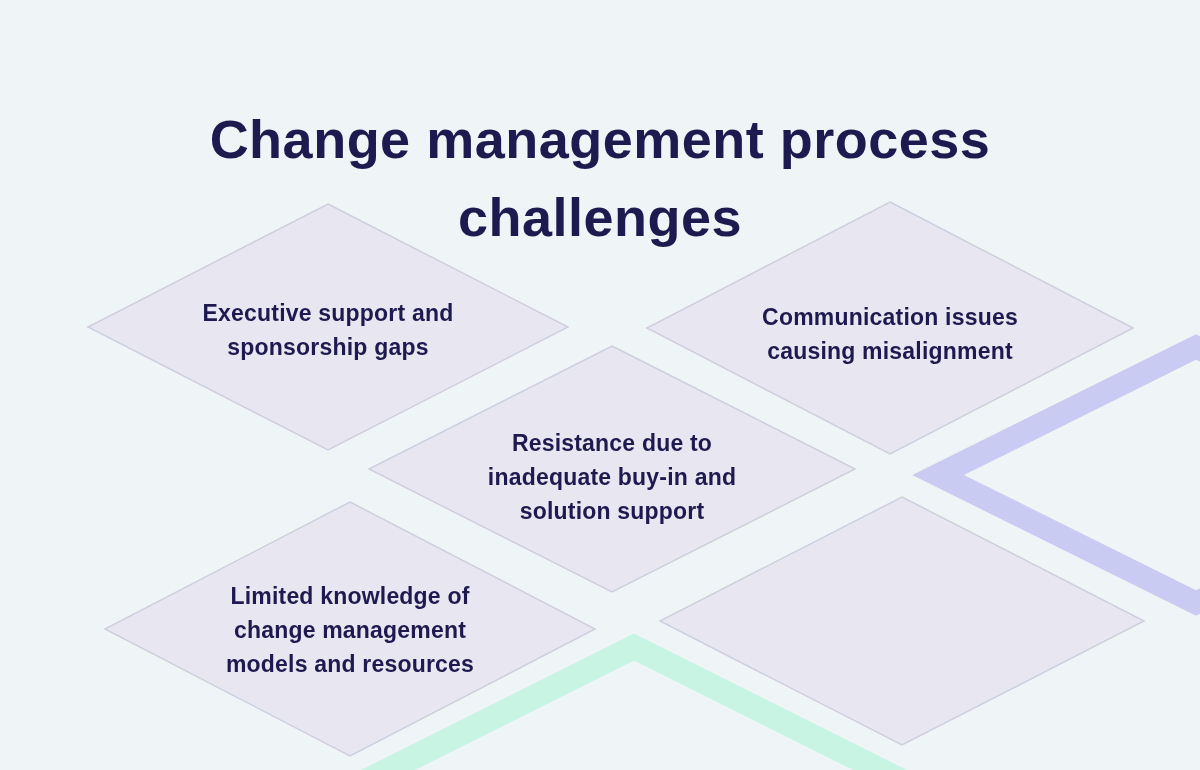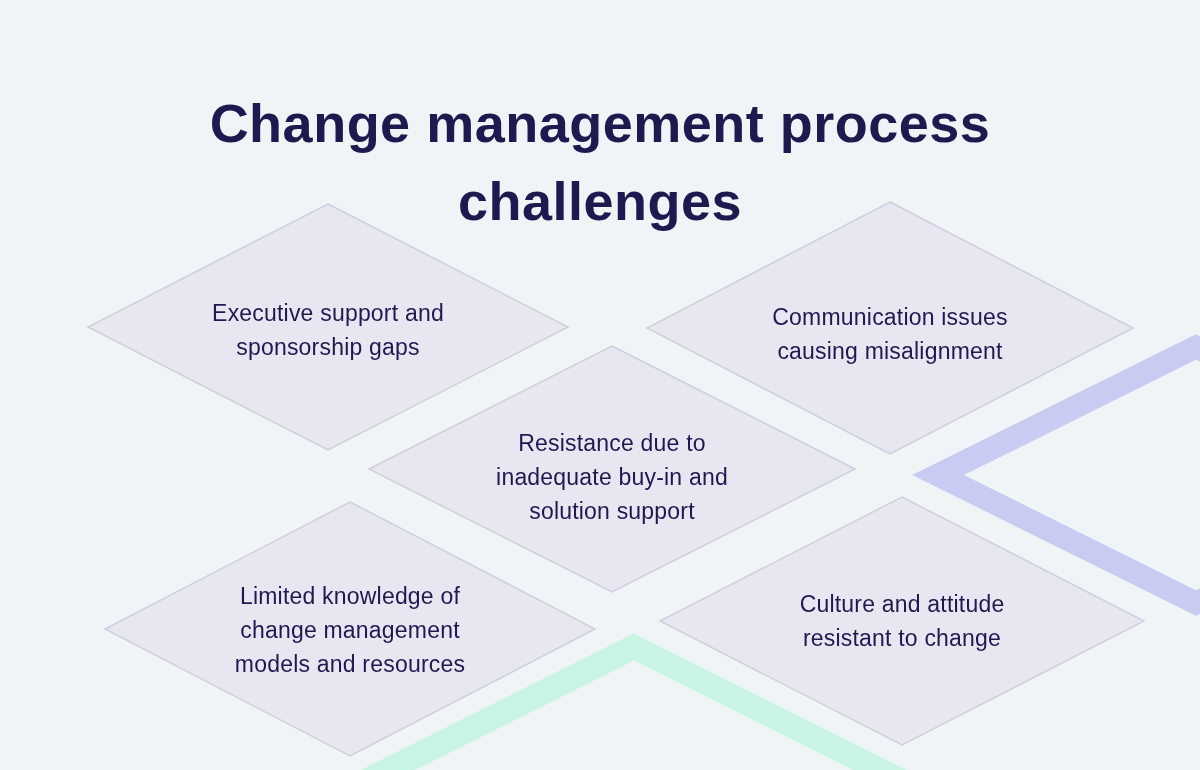--- a/index.html
+++ b/index.html
@@ -21,38 +21,38 @@
     fill: #e8e7f1;
     stroke: #cfcede;
     stroke-width: 1.5;
   }
   .deco { fill: none; }
   .deco-purple { stroke: #c9cbf3; stroke-width: 23; }
   .deco-teal   { stroke: #c7f4e3; stroke-width: 24; }
   .title {
     position: absolute;
     left: 0; right: 0; top: 84px;
-    margin: 0;
+    margin: 16px;
     text-align: center;
     font-size: 54px;
     line-height: 78px;
     font-weight: 700;
     letter-spacing: 0.5px;
     color: #1e1a4f;
     white-space: pre-line;
   }
   .label {
     position: absolute;
     display: flex;
     align-items: center;
     justify-content: center;
     text-align: center;
     font-size: 23px;
     line-height: 34px;
-    font-weight: 400;
+    font-weight: 700;
     letter-spacing: 0.2px;
     color: #1e1a4f;
     white-space: pre-line;
   }
   .label-1 { left: 148px; top: 280px; width: 360px; height: 100px; }
   .label-2 { left: 710px; top: 284px; width: 360px; height: 100px; }
   .label-3 { left: 432px; top: 417px; width: 360px; height: 120px; }
   .label-4 { left: 170px; top: 570px; width: 360px; height: 120px; }
   .label-5 { left: 722px; top: 571px; width: 360px; height: 100px; }
 </style>
@@ -79,16 +79,14 @@
   <div class="label label-1">Executive support and
 sponsorship gaps</div>
   <div class="label label-2">Communication issues
 causing misalignment</div>
   <div class="label label-3">Resistance due to
 inadequate buy-in and
 solution support</div>
   <div class="label label-4">Limited knowledge of
 change management
 models and resources</div>
-  <div class="label label-5">Culture and attitude
-resistant to change</div>
 
 </div>
 
 </body></html>

